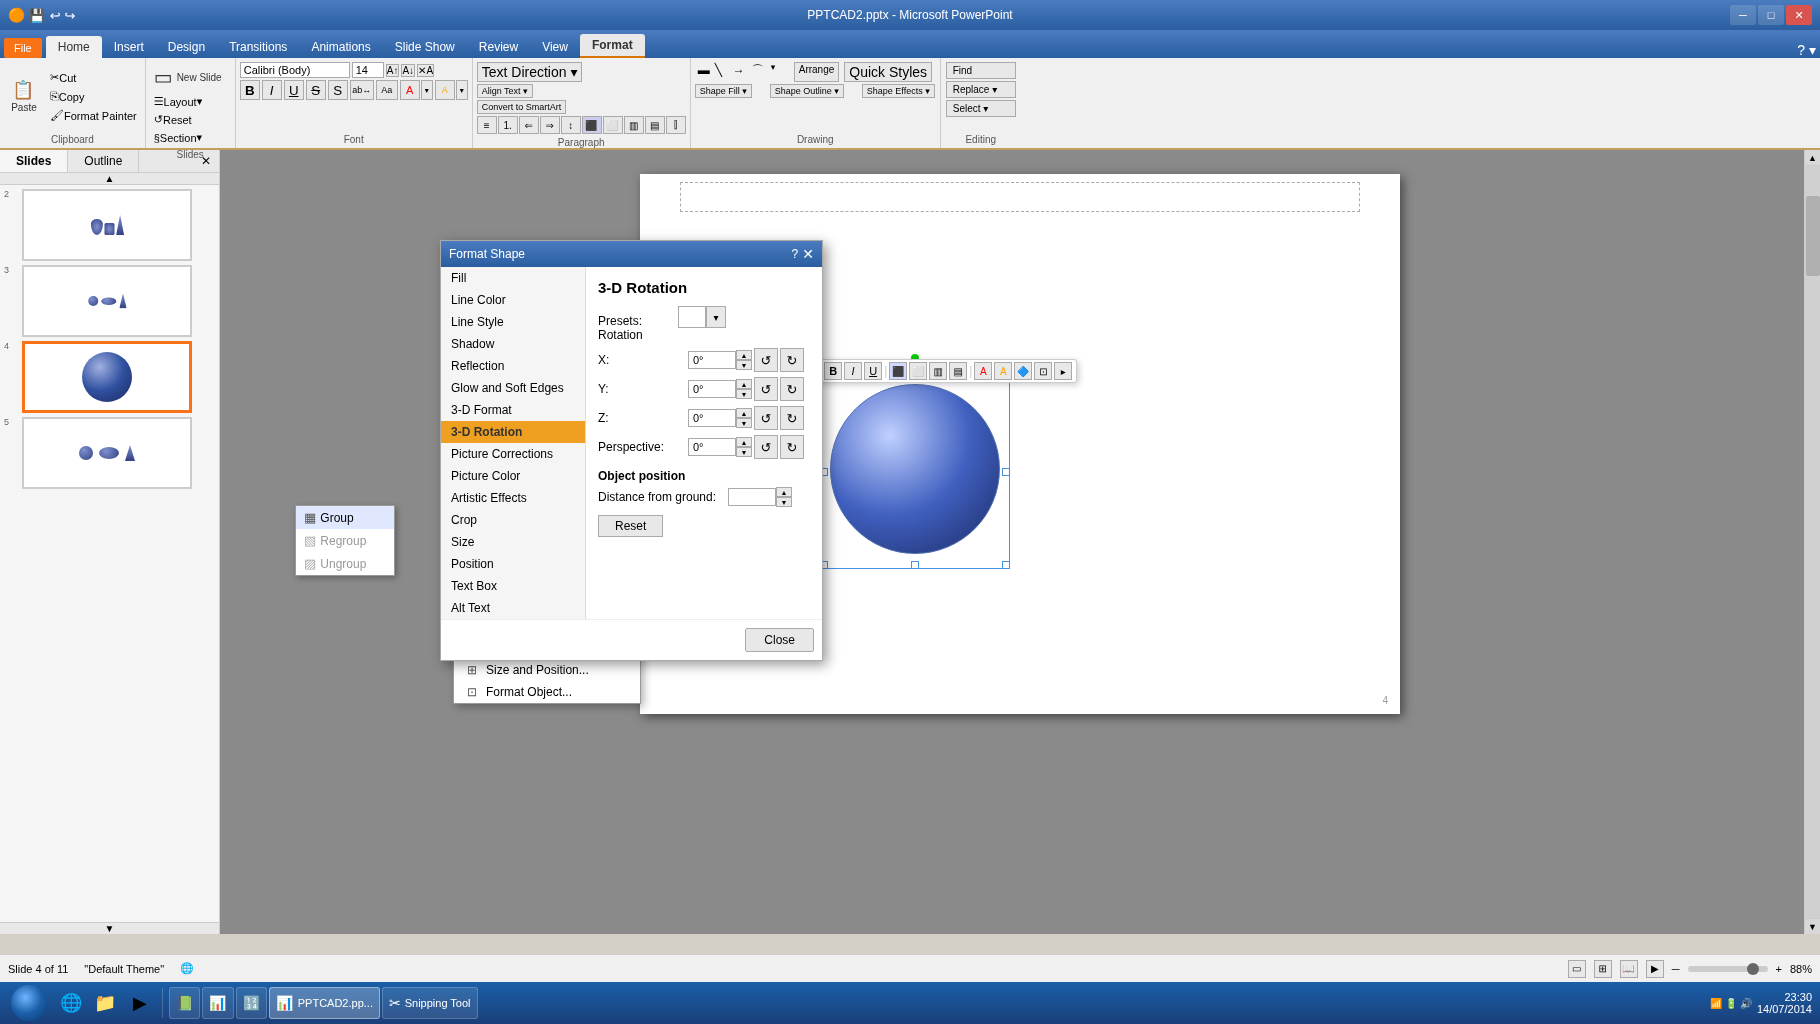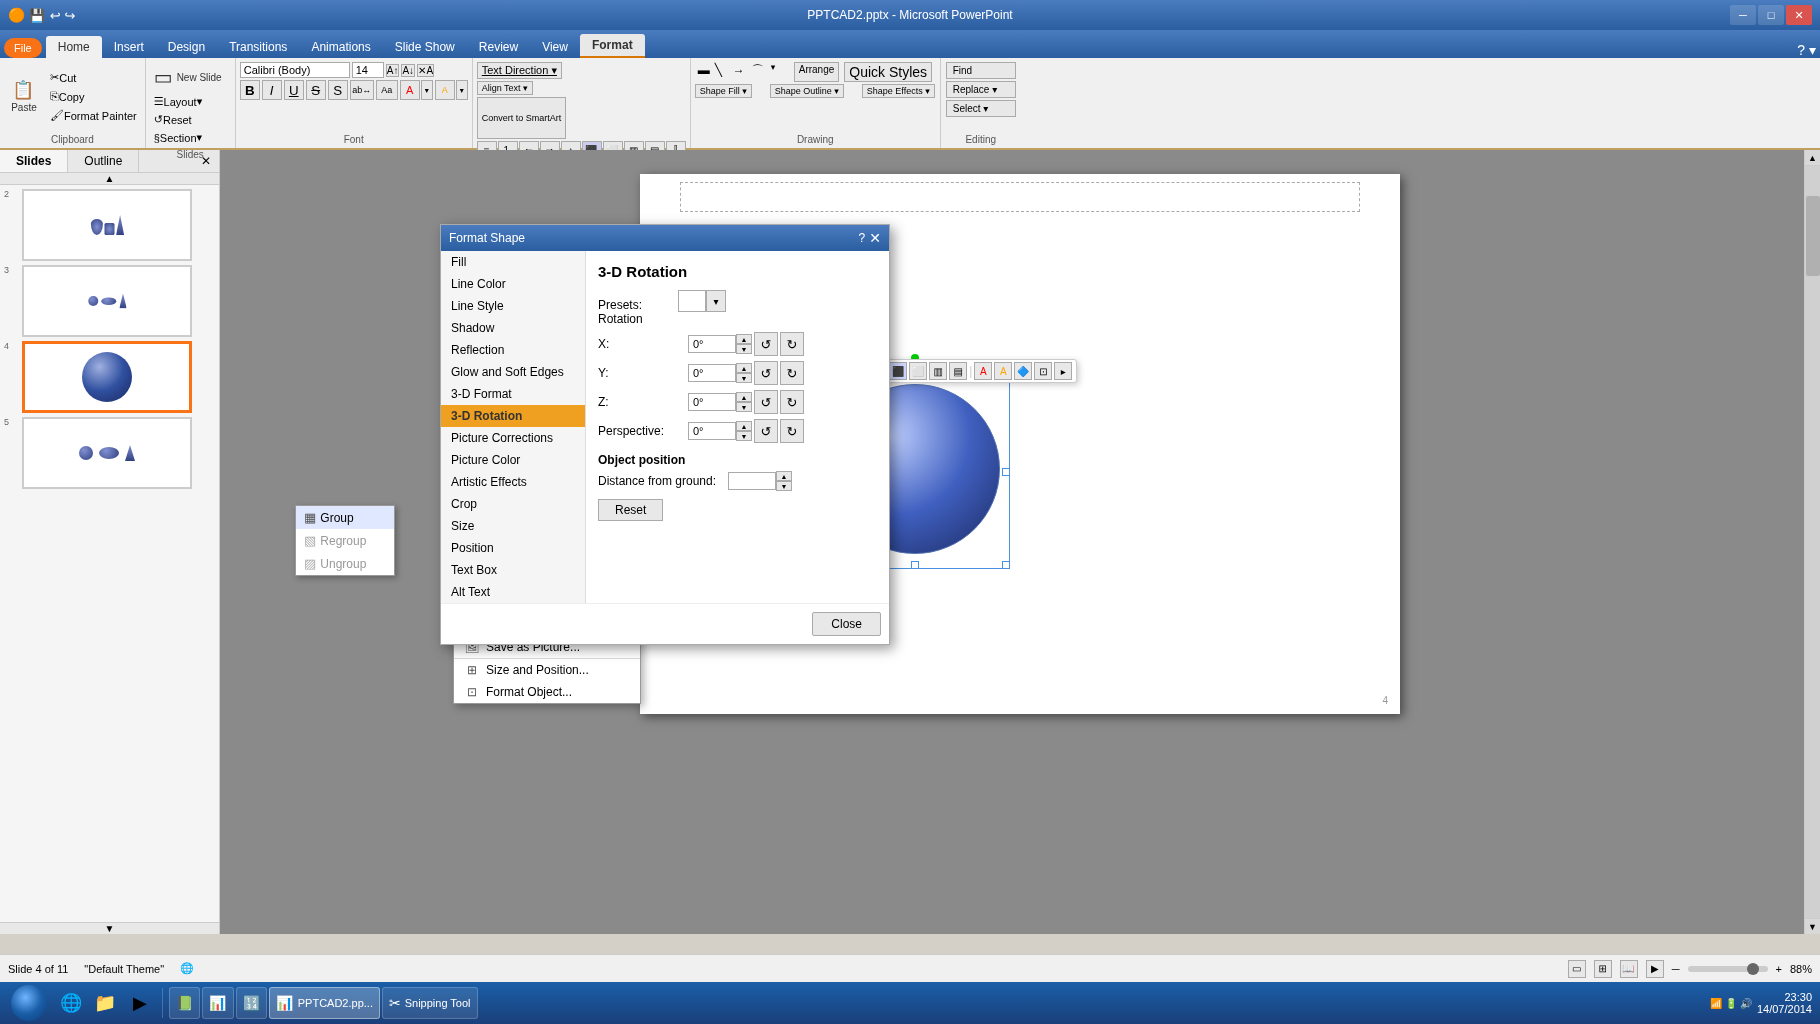--- a/index.html
+++ b/index.html
@@ -60,21 +60,21 @@
     </div>
     <span style="color: white; font-size: 12px; position: absolute; left: 50%; transform: translateX(-50%);">PPTCAD2.pptx - Microsoft PowerPoint</span>
     <div class="title-bar-controls">
       <button class="tb-btn">─</button>
       <button class="tb-btn">□</button>
       <button class="tb-btn close">✕</button>
     </div>
   </div>
 
   <div class="ribbon-tabs">
-    <div style="padding: 4px 10px; font-size:11px; background: #f97316; color: white; border-radius: 10px; margin-right:4px; cursor:pointer;">File</div>
+    <div style="padding: 4px 10px; font-size:11px; background: #f97316; color: white; border-radius: 2px; margin-right:4px; cursor:pointer;">File</div>
     <div class="ribbon-tab active">Home</div>
     <div class="ribbon-tab">Insert</div>
     <div class="ribbon-tab">Design</div>
     <div class="ribbon-tab">Transitions</div>
     <div class="ribbon-tab">Animations</div>
     <div class="ribbon-tab">Slide Show</div>
     <div class="ribbon-tab">Review</div>
     <div class="ribbon-tab">View</div>
     <div class="ribbon-tab" style="background: #e8e8e8; color: #333; font-weight: bold; border-bottom: 2px solid #d97706;">Format</div>
     <div style="margin-left: auto; display: flex; gap: 4px;">
@@ -155,27 +155,27 @@
             <button style="width:12px; height:20px; border:1px solid #aaa; cursor:pointer; background:#e8e8e8; font-size:8px;">▾</button>
           </span>
         </div>
       </div>
       <div class="rg-title">Font</div>
     </div>
 
     <div class="rg" style="min-width: 160px;">
       <div class="rg-content" style="flex-direction: column; align-items: flex-start; gap:2px;">
         <div style="display:flex; gap:2px; align-items:center;">
-          <button style="font-size:11px; border:1px solid #aaa; background:#e8e8e8; cursor:pointer; padding:1px 4px;text-decoration:underline;">Text Direction ▾</button>
+          <button style="font-size:14px; border:1px solid #aaa; background:#e8e8e8; cursor:pointer; padding:1px 4px;">Text Direction ▾</button>
         </div>
         <div style="display:flex; gap:2px; align-items:center;">
           <button style="font-size:9px; border:1px solid #aaa; background:#e8e8e8; cursor:pointer; padding:1px 4px;">Align Text ▾</button>
         </div>
         <div style="display:flex; gap:2px; align-items:center;">
-          <button style="font-size:9px; border:1px solid #aaa; background:#e8e8e8; cursor:pointer; padding:15px 4px;">Convert to SmartArt</button>
+          <button style="font-size:9px; border:1px solid #aaa; background:#e8e8e8; cursor:pointer; padding:1px 4px;">Convert to SmartArt</button>
         </div>
         <div style="display:flex; gap:1px; align-items:center; flex-wrap:wrap;">
           <button style="width:20px; height:18px; border:1px solid #aaa; background:#e8e8e8; cursor:pointer; font-size:10px;">≡</button>
           <button style="width:20px; height:18px; border:1px solid #aaa; background:#e8e8e8; cursor:pointer; font-size:10px;">1.</button>
           <button style="width:20px; height:18px; border:1px solid #aaa; background:#e8e8e8; cursor:pointer; font-size:10px;">⇐</button>
           <button style="width:20px; height:18px; border:1px solid #aaa; background:#e8e8e8; cursor:pointer; font-size:10px;">⇒</button>
           <button style="width:20px; height:18px; border:1px solid #aaa; background:#e8e8e8; cursor:pointer; font-size:10px;">↕</button>
           <button style="width:20px; height:18px; border:1px solid #aaa; background:#cce; cursor:pointer; font-size:10px;">⬛</button>
           <button style="width:20px; height:18px; border:1px solid #aaa; background:#e8e8e8; cursor:pointer; font-size:10px;">⬜</button>
           <button style="width:20px; height:18px; border:1px solid #aaa; background:#e8e8e8; cursor:pointer; font-size:10px;">▥</button>
@@ -403,21 +403,21 @@
     <div style="position:absolute; right:0; top:0; bottom:0; width:16px; background:#e8e8e8; border-left:1px solid #ccc; display:flex; flex-direction:column; align-items:center;">
       <div style="width:16px; height:16px; background:#d8d8d8; border-bottom:1px solid #ccc; display:flex; align-items:center; justify-content:center; cursor:pointer; font-size:9px;">▲</div>
       <div style="flex:1; width:16px; background:#d0d0d0; position:relative;">
         <div style="width:14px; height:80px; background:#b0b0b0; position:absolute; top:30px; left:1px; border-radius:2px; cursor:pointer;"></div>
       </div>
       <div style="width:16px; height:16px; background:#d8d8d8; border-top:1px solid #ccc; display:flex; align-items:center; justify-content:center; cursor:pointer; font-size:9px;">▼</div>
     </div>
   </div>
 </div>
 
-<div style="position:fixed; top:224px; left:440px; width:450px; background:white; border:1px solid #aaa; box-shadow:4px 4px 12px rgba(0,0,0,0.4); z-index:2000;">
+<div style="position:fixed; top:240px; left:440px; width:383px; background:white; border:1px solid #aaa; box-shadow:4px 4px 12px rgba(0,0,0,0.4); z-index:2000;">
   <div style="background:linear-gradient(to bottom, #4a7cbf, #2a5ea0); color:white; padding:5px 8px; display:flex; align-items:center; justify-content:space-between;">
     <span>Format Shape</span>
     <div style="display:flex; gap:4px;">
       <button style="background:none; border:none; color:white; cursor:pointer; font-size:12px;">?</button>
       <button style="background:none; border:none; color:white; cursor:pointer; font-size:14px;">✕</button>
     </div>
   </div>
   <div style="display:flex;">
 
     <div style="width:145px; background:#f5f5f5; border-right:1px solid #ddd; font-size:12px;">

